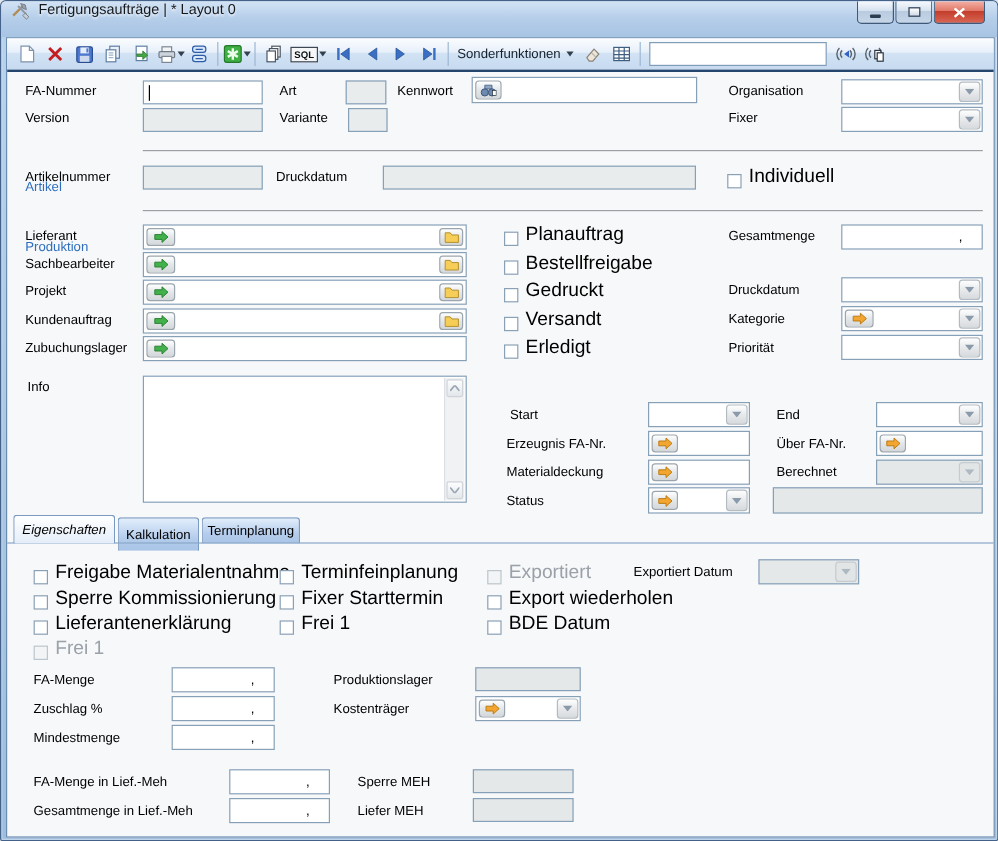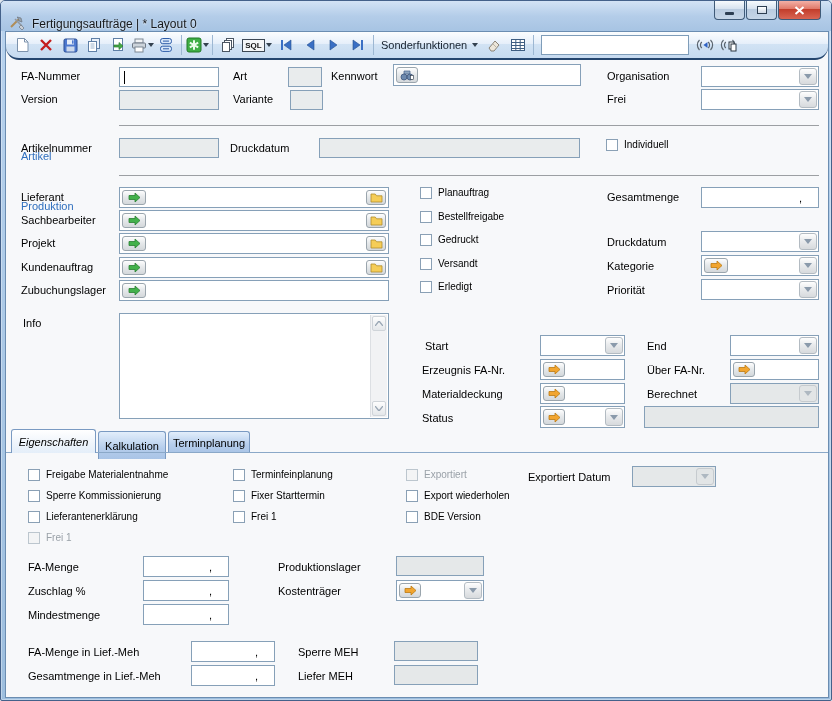--- a/index.html
+++ b/index.html
@@ -7,37 +7,37 @@
   body { font-family:"Liberation Sans",sans-serif; }
 
   .window{ position:relative; width:832px; height:701px;
     background:linear-gradient(#b9d3ee,#9dbede);
     border:1px solid #44618a; border-radius:5px 5px 2px 2px; overflow:hidden;
     box-shadow:0 0 0 1px rgba(255,255,255,.35) inset; }
 
   
   .titlebar{ position:absolute; left:0; top:0; width:832px; height:30px;
     background:linear-gradient(#d3e3f5,#b4cde9 50%,#a7c4e3);
-    display:flex; align-items:flex-end; padding:0 8px; }
+    display:flex; align-items:flex-start; padding:0 8px; }
   .titlebar .title{ font-size:12px; color:#16181b; margin-left:7px; text-shadow:0 1px 2px rgba(255,255,255,.8); }
   .winbtns{ position:absolute; right:12px; top:0; display:flex; }
   .wbtn{ height:19px; border:1px solid #3f5a78; border-top:none; border-radius:0 0 4px 4px;
     background:linear-gradient(#f7fafd,#d5e1ef 45%,#b9cbe0 46%,#c6d6e8);
     display:flex; align-items:center; justify-content:center; margin-left:1px; cursor:pointer; }
   .wbtn.min,.wbtn.max{ width:31px; }
   .wbtn.close{ width:43px; background:linear-gradient(#f3b0a6,#e07767 45%,#c23d2b 46%,#d96553); }
   .g-min{ width:9px; height:3px; background:#2d3e52; margin-top:6px; border-radius:1px; }
   .g-max{ width:10px; height:8px; border:1px solid #2d3e52; background:linear-gradient(#fff,#cfd9e6); }
 
   
   .client{ position:absolute; left:4px; top:30px; width:824px; height:667px;
     background:#f7f8fa; border:1px solid #6b8db1; }
   .toolbar{ position:absolute; left:5px; top:31px; width:822px; height:28px;
     background:linear-gradient(#fbfdfe,#e6effa 45%,#d2e3f4 46%,#c6daf0);
-    border-bottom:2px solid #24456e; display:flex; align-items:center; padding:0 4px;border-radius:13px; }
+    border-bottom:2px solid #24456e; display:flex; align-items:center; padding:0 4px; }
   .ti{ width:24px; height:22px; display:flex; align-items:center; justify-content:center;
     border-radius:3px; cursor:pointer; flex:0 0 auto; }
   .caret{ width:0; height:0; border-left:3px solid transparent; border-right:3px solid transparent;
     border-top:4px solid #33414f; margin-left:1px; }
   .tsep{ width:1px; height:20px; background:#9db7d2; margin:0 3px; flex:0 0 auto; }
   .sqlbox{ font:bold 8px "Liberation Sans",sans-serif; border:1px solid #3c4754; padding:1px 2px; background:#f4f6f8; color:#111; }
   .tlabel{ font-size:11px; color:#16212e; padding:0 4px; display:flex; align-items:center; height:22px; cursor:pointer; }
   .tsearch{ width:148px; height:20px; border:1px solid #7f9db9; font:11px "Liberation Sans",sans-serif;
     padding:0 4px; margin:0 4px; background:#fff; }
 
@@ -58,21 +58,21 @@
     display:flex; align-items:center; justify-content:center; cursor:pointer; }
   .dis .dd{ background:#e2e5e6; border-color:#c6cbcf; }
 
   .minibtn{ position:absolute; left:2px; top:2px; bottom:2px; width:24px;
     background:linear-gradient(#fefefe,#e6e9eb 45%,#d4d8db);
     border:1px solid #9aa5ad; border-radius:3px;
     display:flex; align-items:center; justify-content:center; cursor:pointer; }
   .minibtn.right{ left:auto; right:2px; width:20px; }
   .minibtn.sm{ width:22px; }
 
-  .cb{ position:absolute; display:flex; align-items:flex-start; font-size:10px; color:#000; cursor:pointer; }
+  .cb{ position:absolute; display:flex; align-items:flex-end; font-size:16px; color:#000; cursor:pointer; }
   .cb .box{ width:12px; height:12px; background:#fff; border:1px solid #8aa0b5; margin-right:6px; flex:0 0 auto; }
   .cb.dis{ color:#9aa1a8; cursor:default; }
   .cb.dis .box{ border-color:#bcc6ce; background:#f3f4f5; }
 
   .tab{ position:absolute; font-size:11px; color:#000; display:flex; align-items:center; justify-content:center;
     border:1px solid #7a9ac2; border-bottom:none; border-radius:3px 3px 0 0;
     background:linear-gradient(#e2eefb,#b5cdec 60%,#a9c4e6); cursor:pointer; }
   .tab.active{ background:linear-gradient(#ffffff,#eef4fb 60%,#e4eef9); z-index:3;font-style:italic; }
   .tabline{ position:absolute; left:5px; top:451px; width:822px; height:1px; background:#8aa8c8; z-index:2; }
 
@@ -269,21 +269,21 @@
         <svg width="8" height="5">
           <path d="M0 0 l4 5 4 -5z" fill="#8a9aab"></path>
         </svg>
       </span>
   </div>
 
   <span class="lbl" style="left:20px;top:92px">Version</span>
   <div class="inp ro" style="left:118px;top:89px;width:100px;height:20px"></div>
   <span class="lbl" style="left:232px;top:92px">Variante</span>
   <div class="inp ro" style="left:289px;top:89px;width:33px;height:20px"></div>
-  <span class="lbl" style="left:606px;top:92px">Frei</span>
+  <span class="lbl" style="left:606px;top:92px">Fixer</span>
   <div class="inp" style="left:700px;top:88px;width:118px;height:21px">
     <span class="dd">
         <svg width="8" height="5">
           <path d="M0 0 l4 5 4 -5z" fill="#8a9aab"></path>
         </svg>
       </span>
   </div>
 
   <span class="lbl slbl" style="left:20px;top:116px">Artikel</span>
   <div class="hline" style="left:118px;top:124px;width:700px"></div>
@@ -540,21 +540,21 @@
   <span class="cb dis" style="left:405px;top:468px">
       <span class="box"></span>
       <span>Exportiert</span>
     </span>
   <span class="cb" style="left:405px;top:489px">
       <span class="box"></span>
       <span>Export wiederholen</span>
     </span>
   <span class="cb" style="left:405px;top:510px">
       <span class="box"></span>
-      <span>BDE Version</span>
+      <span>BDE Datum</span>
     </span>
 
   <span class="lbl" style="left:527px;top:470px">Exportiert Datum</span>
   <div class="inp dis" style="left:631px;top:465px;width:84px;height:21px">
     <span class="dd">
         <svg width="8" height="5">
           <path d="M0 0 l4 5 4 -5z" fill="#aeb8c1"></path>
         </svg>
       </span>
   </div>

